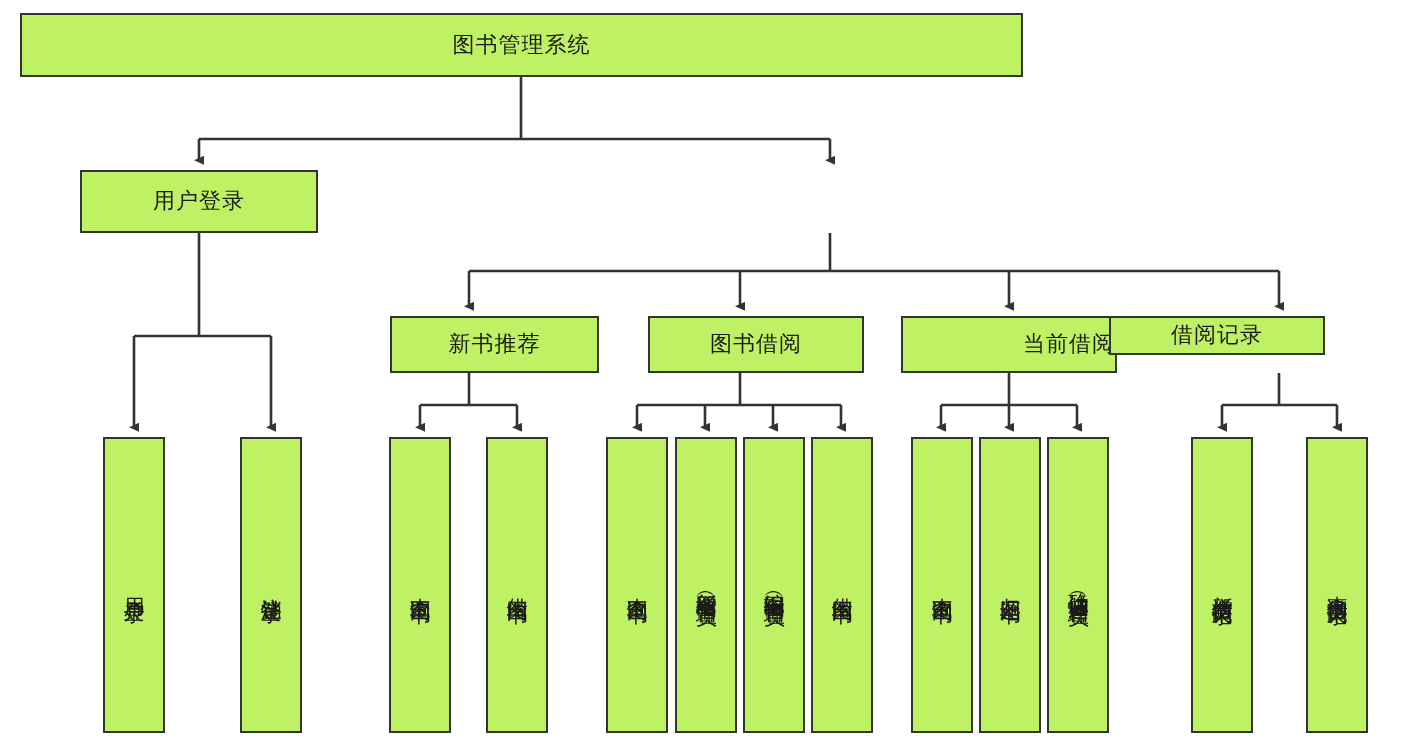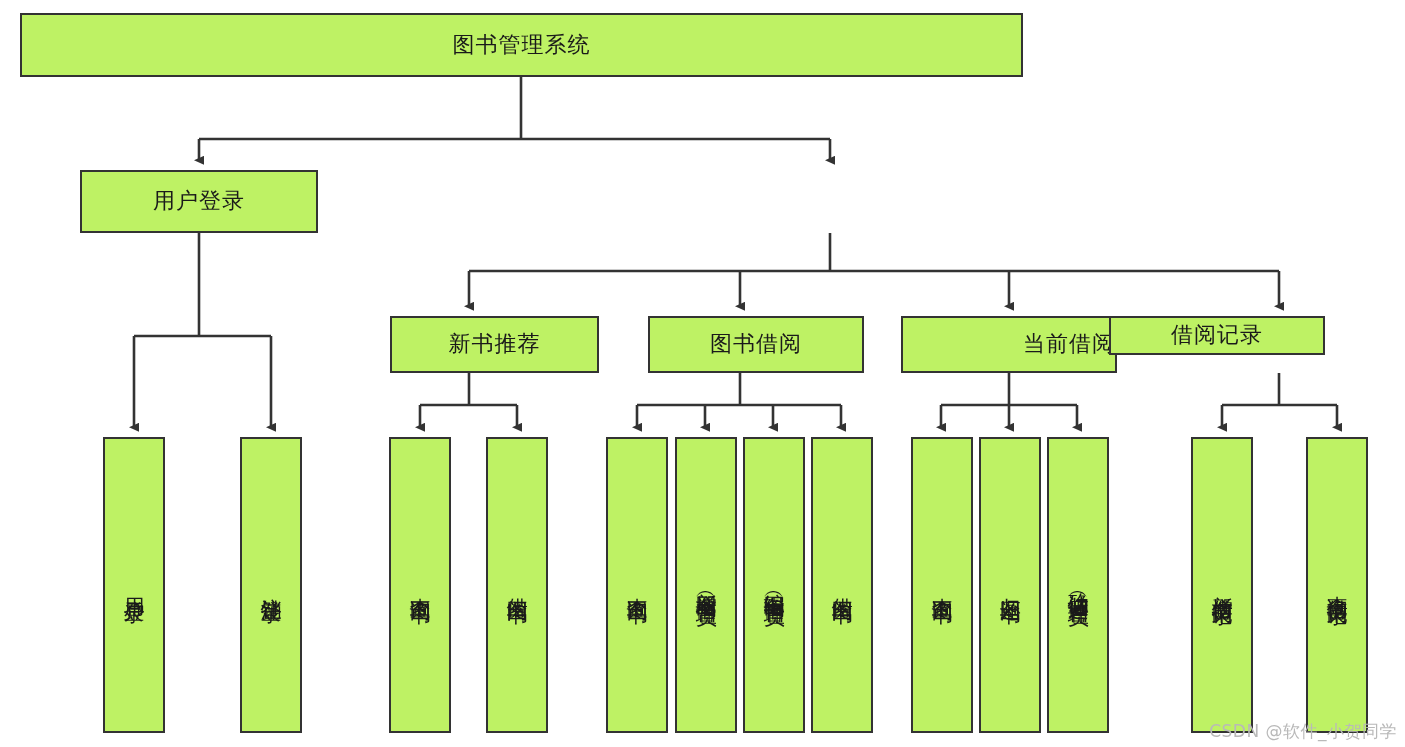--- a/index.html
+++ b/index.html
@@ -183,15 +183,14 @@
     <span class="vtext">确认归还（管理员）</span>
   </div>
 
   <div class="node node-v" style="left:1191px; top:437px; width:62px; height:296px;">
     <span class="vtext">新增借阅记录</span>
   </div>
   <div class="node node-v" style="left:1306px; top:437px; width:62px; height:296px;">
     <span class="vtext">查询借阅记录</span>
   </div>
 
-  <div id="watermark">CSDN @软件_小贺同学</div>
 
 </div>
 
 </body></html>

